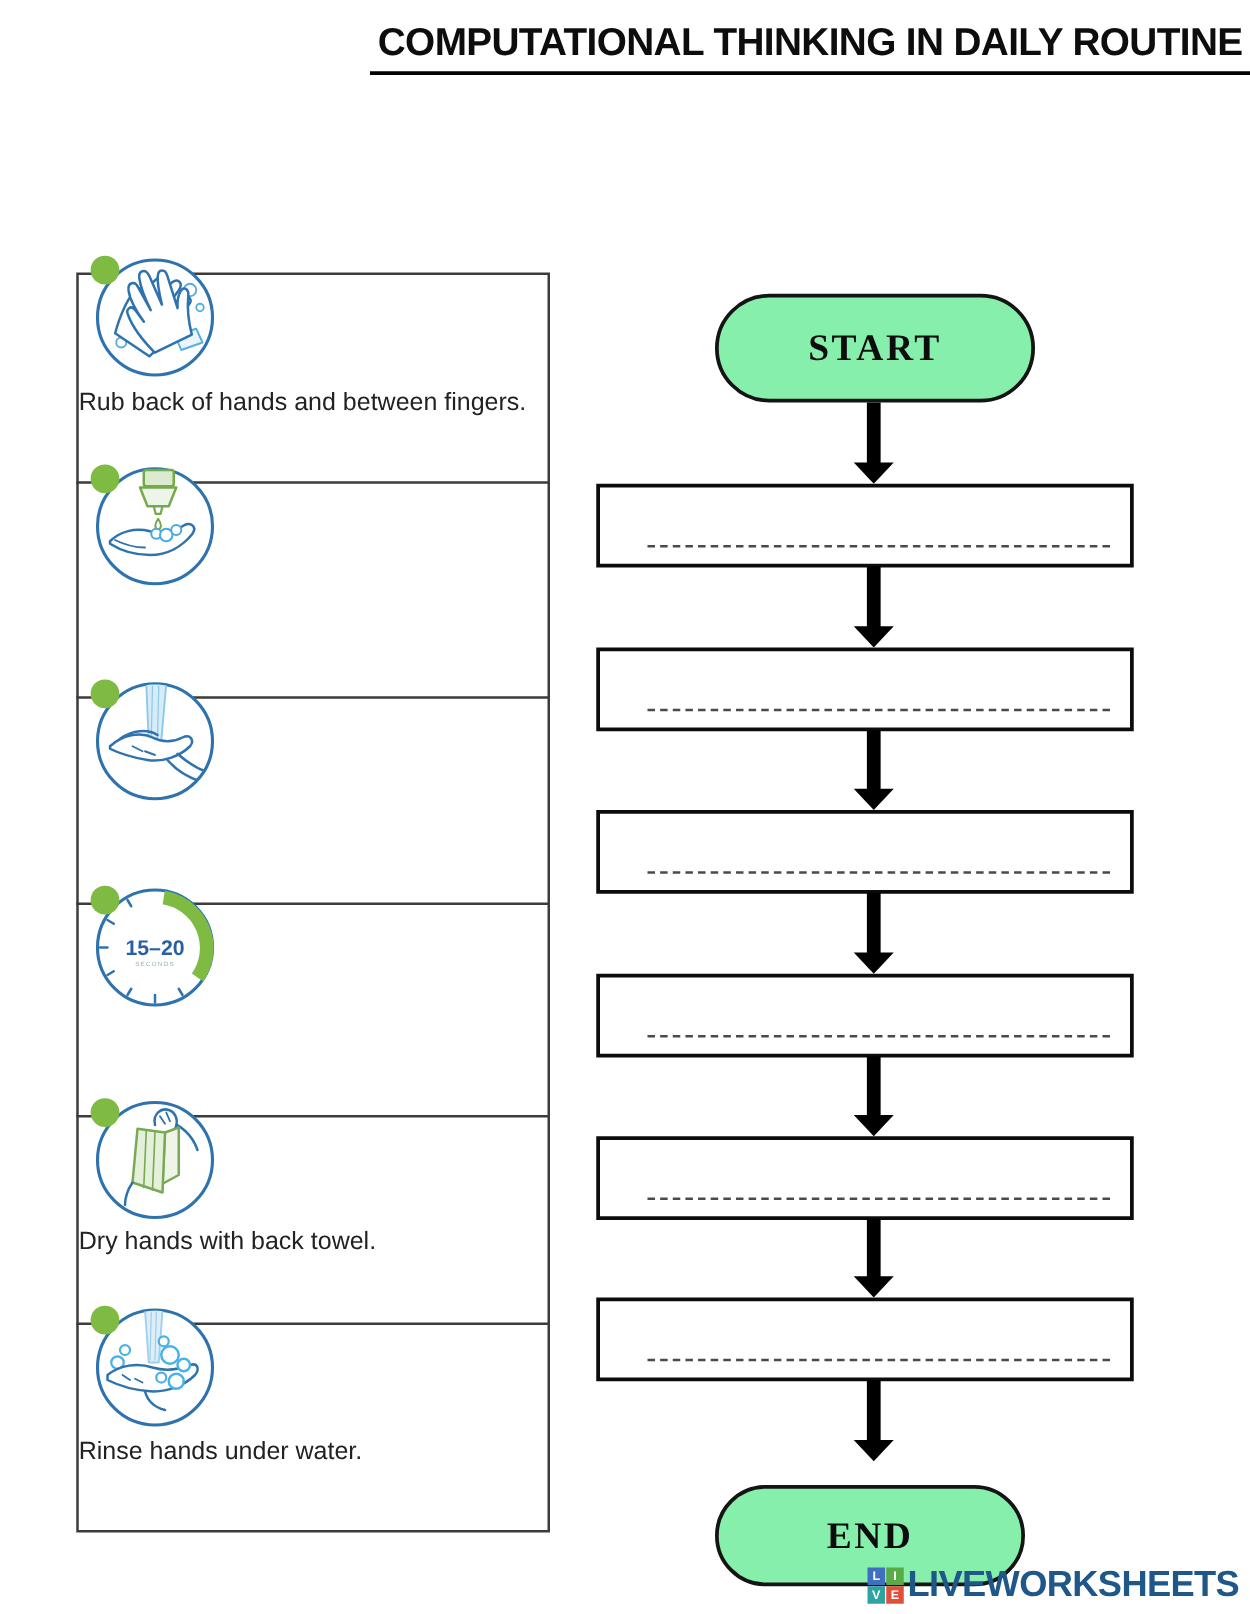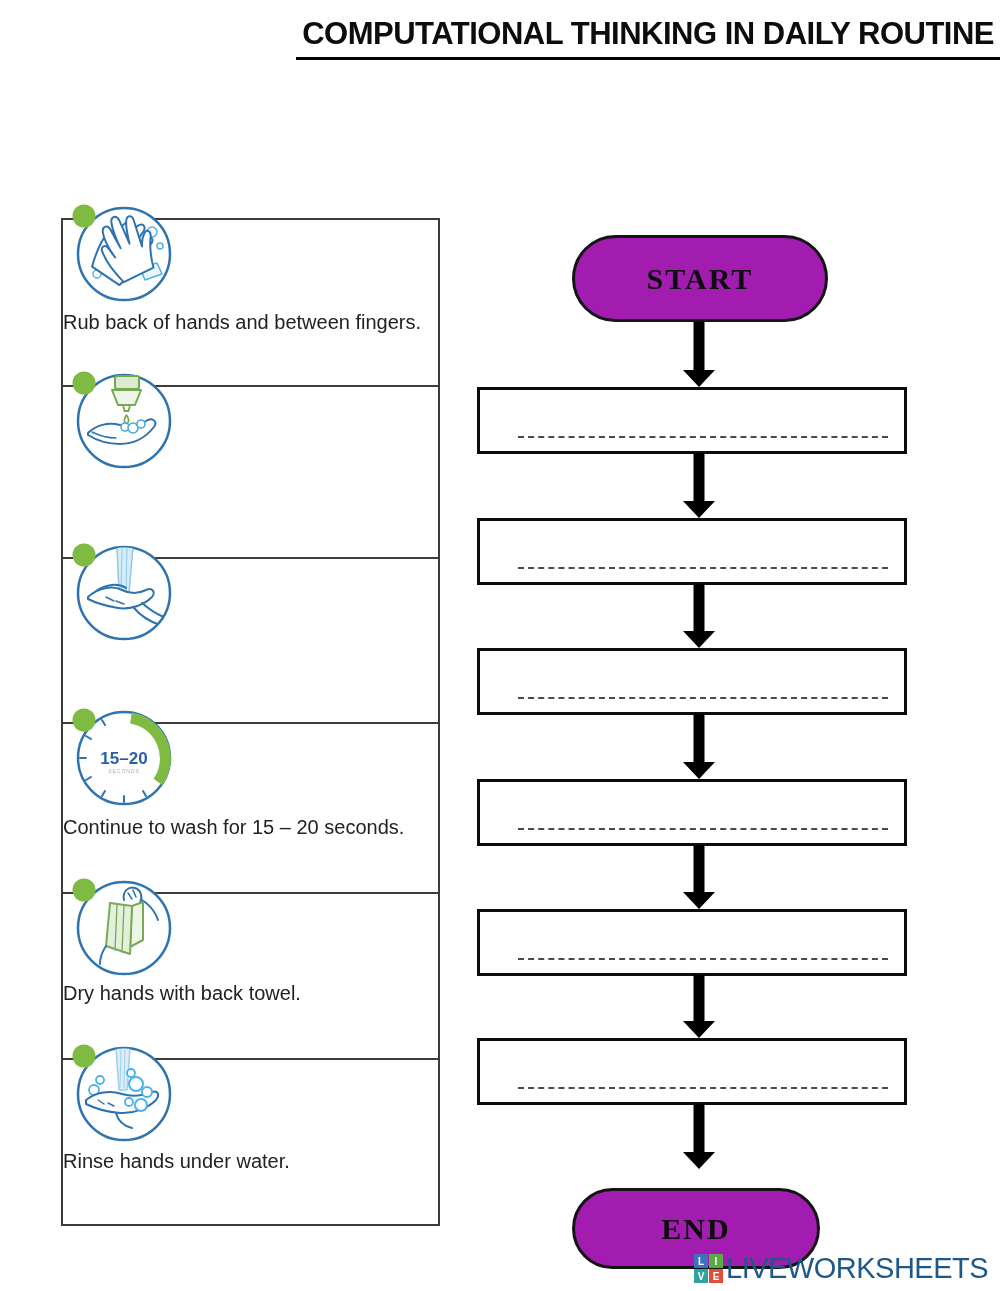--- a/index.html
+++ b/index.html
@@ -13,37 +13,37 @@
   .instructions{margin-top:8px;font-size:21.5px;line-height:42px;white-space:pre-line;color:#151515;}
 
   
   .panel{position:absolute;left:61px;top:218px;width:379px;height:1008px;
          border:2px solid #3c3c3c;box-sizing:border-box;background:#fff;}
   .row-line{position:absolute;left:-2px;right:-2px;height:0;border-top:2px solid #3c3c3c;z-index:1;}
   .wb-icon{position:absolute;left:9px;width:104px;height:104px;z-index:2;}
   .wb-caption{position:absolute;left:0;width:100%;text-align:left;font-size:20px;color:#222;z-index:2;}
 
   
-  .stadium{position:absolute;background:#a21caf;border:3px solid #141414;box-sizing:border-box;
+  .stadium{position:absolute;background:#86efac;border:3px solid #141414;box-sizing:border-box;
            display:flex;align-items:center;justify-content:center;
            font-family:"Liberation Serif", serif;font-weight:bold;font-size:30px;letter-spacing:2px;color:#0d0d0d;}
   .stepbox{position:absolute;left:477px;width:430px;height:67px;background:#fff;
            border:3px solid #0c0c0c;box-sizing:border-box;}
   .blankline{position:absolute;left:38px;right:16px;bottom:13px;height:0;border-bottom:2px dashed #4a4a4a;}
   .arrow{position:absolute;left:683px;width:32px;}
   .arrow .shaft{position:absolute;left:50%;transform:translateX(-50%);top:0;bottom:15px;width:11px;background:#000;}
   .arrow .head{position:absolute;bottom:0;left:0;width:0;height:0;
                border-left:16px solid transparent;border-right:16px solid transparent;border-top:17px solid #000;}
 
   
   .logo{position:absolute;left:694px;top:1252px;display:flex;align-items:center;}
   .logo-grid{display:grid;grid-template-columns:14px 14px;grid-template-rows:14px 14px;gap:1px;margin-right:3px;}
   .logo-sq{display:flex;align-items:center;justify-content:center;color:#fff;font-size:10px;font-weight:bold;}
   .sq-l{background:#3f6fc0;} .sq-i{background:#58ab47;} .sq-v{background:#2ea3a0;} .sq-e{background:#e04f3a;}
-  .brand{font-size:29px;font-weight:normal;color:#1e5788;letter-spacing:-0.5px;}
+  .brand{font-size:29px;font-weight:bold;color:#1e5788;letter-spacing:-0.5px;}
 
   svg text{font-family:"Liberation Sans", sans-serif;}
 </style>
 </head>
 <body>
 
 <div class="page">
 
   <div class="header">
     <div class="title">COMPUTATIONAL THINKING IN DAILY ROUTINE</div>
@@ -112,21 +112,20 @@
     <svg class="wb-icon" style="top:486px" viewBox="0 0 104 104">
       <circle cx="52" cy="52" r="46" fill="#fff" stroke="#2f73ae" stroke-width="2.5"></circle>
       <g stroke="#2f73ae" stroke-width="2" stroke-linecap="round">
         <path d="M90,52 L96,52 M85,71 L90,74 M71,85 L74,90 M52,90 L52,96 M33,85 L30,90 M19,71 L14,74 M14,52 L8,52 M19,33 L14,30 M33,19 L30,14 M71,19 L74,14 M85,33 L90,30"></path>
       </g>
       <path d="M59,12 A41,41 0 0 1 86,76" fill="none" stroke="#7fba43" stroke-width="11"></path>
       <text x="52" y="58" text-anchor="middle" font-size="17" font-weight="bold" fill="#2a5fa8">15–20</text>
       <text x="52" y="67" text-anchor="middle" font-size="5" letter-spacing="1" fill="#9bb0a6">SECONDS</text>
       <circle cx="12" cy="14" r="11.5" fill="#7fba43"></circle>
     </svg>
-    <div class="wb-caption" style="top:596px">Continue to wash for 15 – 20 seconds.</div>
 
     <svg class="wb-icon" style="top:656px" viewBox="0 0 104 104">
       <clipPath id="c5">
           <circle cx="52" cy="52" r="45.5"></circle>
         </clipPath>
       <circle cx="52" cy="52" r="46" fill="#fff" stroke="#2f73ae" stroke-width="2.5"></circle>
       <g clip-path="url(#c5)" stroke-linecap="round" stroke-linejoin="round">
         <path d="M86,44 C82,32 72,23 60,20" fill="none" stroke="#2f73ae" stroke-width="2"></path>
         <path d="M52,24 C50,15 57,10 63,12 C69,14 71,21 68,27 L63,31" fill="#fff" stroke="#2f73ae" stroke-width="2"></path>
         <path d="M56,17 L60,23 M61,14 L64,21" stroke="#2f73ae" stroke-width="1.5"></path>

